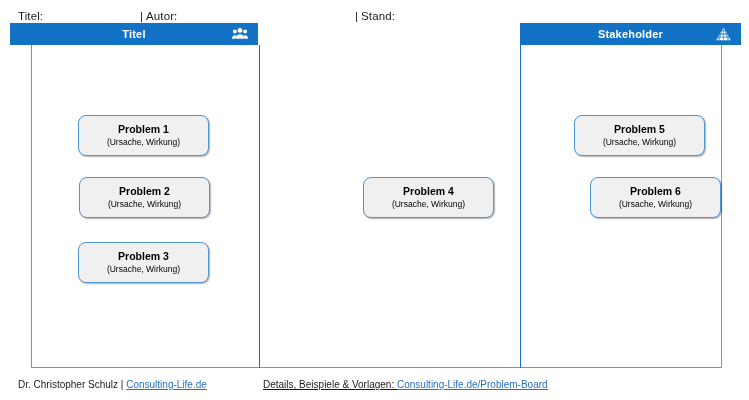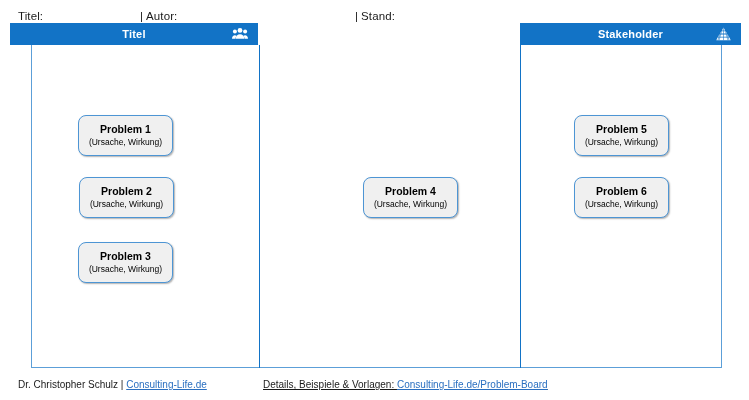--- a/index.html
+++ b/index.html
@@ -118,21 +118,21 @@
     top: 0;
     height: 323px;
   }
   .column-team        { left: 0px;   width: 227px; }
   .column-technik     { left: 229px; width: 259px; }
   .column-stakeholder { left: 490px; width: 199px; }
 
   
   .card {
     position: absolute;
-    width: 95px;
+    width: 131px;
     height: 41px;
     box-sizing: border-box;
     background: #f0f0f0;
     border: 1.4px solid #4d95d4;
     border-radius: 8px;
     display: flex;
     flex-direction: column;
     align-items: center;
     justify-content: center;
     box-shadow: 1px 1px 1.5px rgba(0,0,0,0.30);
@@ -150,21 +150,21 @@
   }
 
   
   .card-p1 { left: 46px; top: 70px; }
   .card-p2 { left: 47px; top: 132px; }
   .card-p3 { left: 46px; top: 197px; }
   
   .card-p4 { left: 102px; top: 132px; }
   
   .card-p5 { left: 52px; top: 70px; }
-  .card-p6 { left: 52px; top: 132px; }
+  .card-p6 { left: 68px; top: 132px; }
 
   
   .footer {
     position: absolute;
     left: 0;
     top: 379px;
     width: 749px;
     height: 21px;
   }
   .footer-item {

